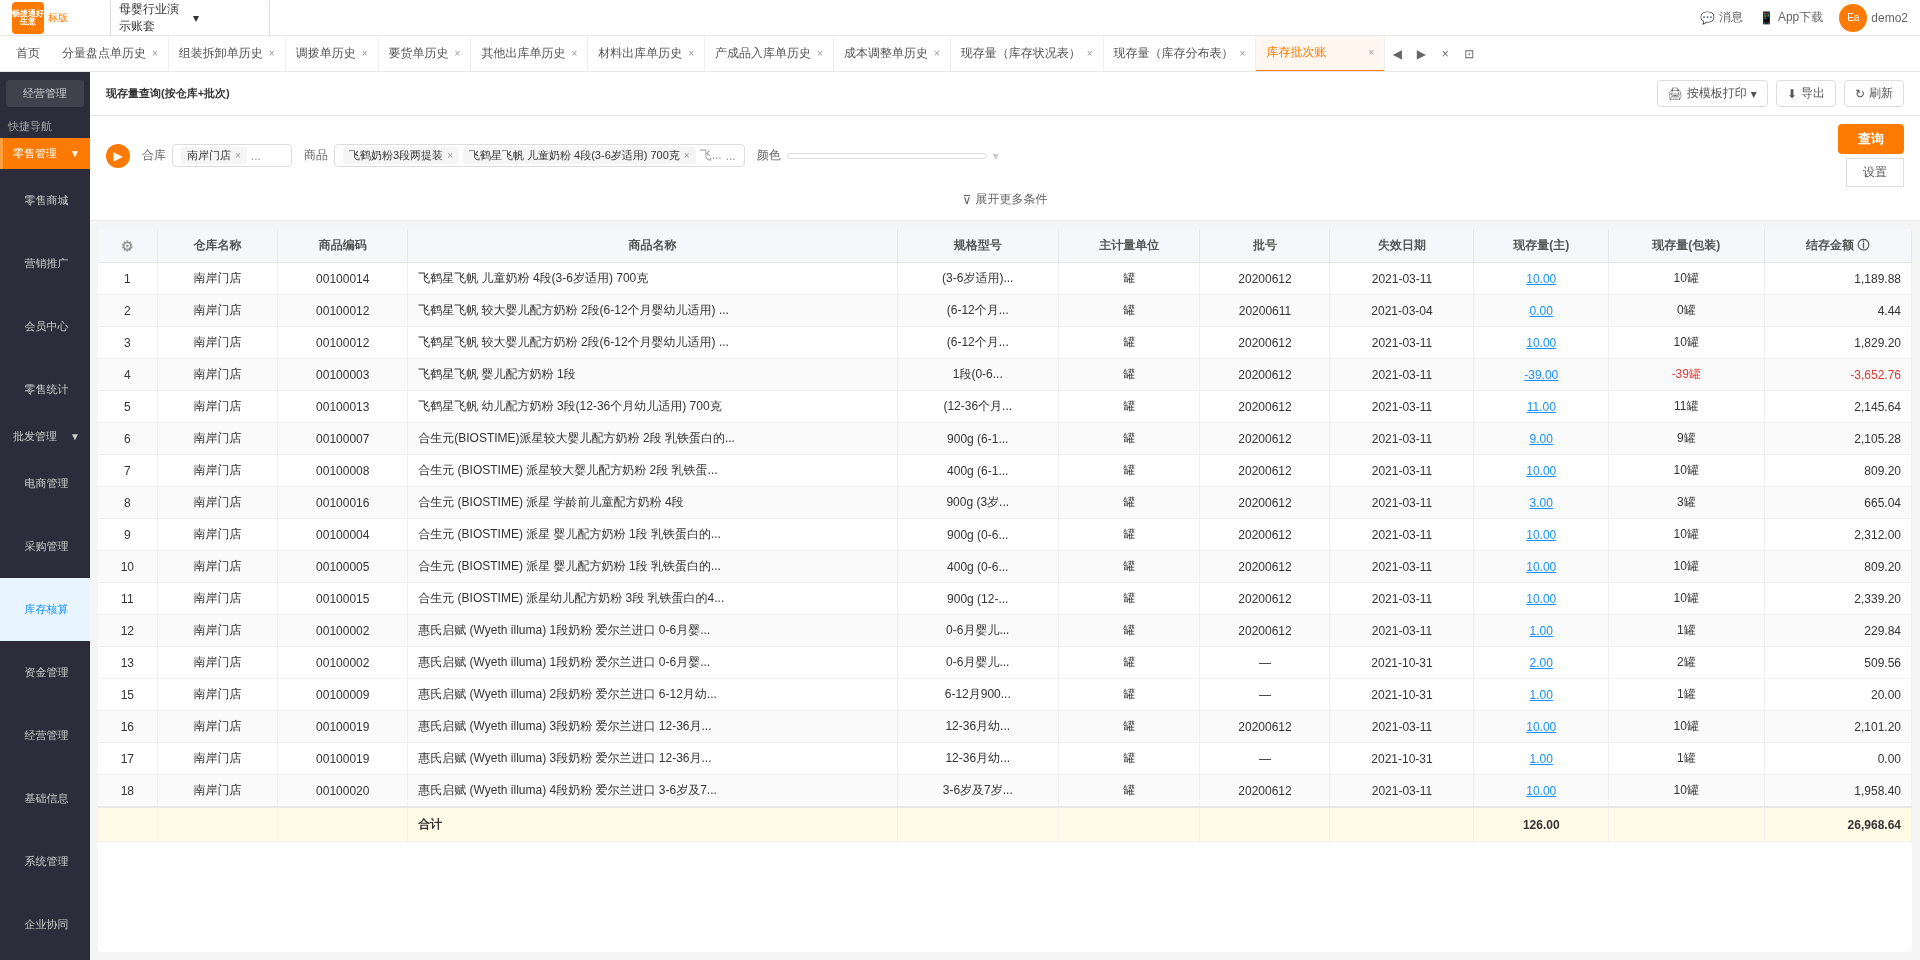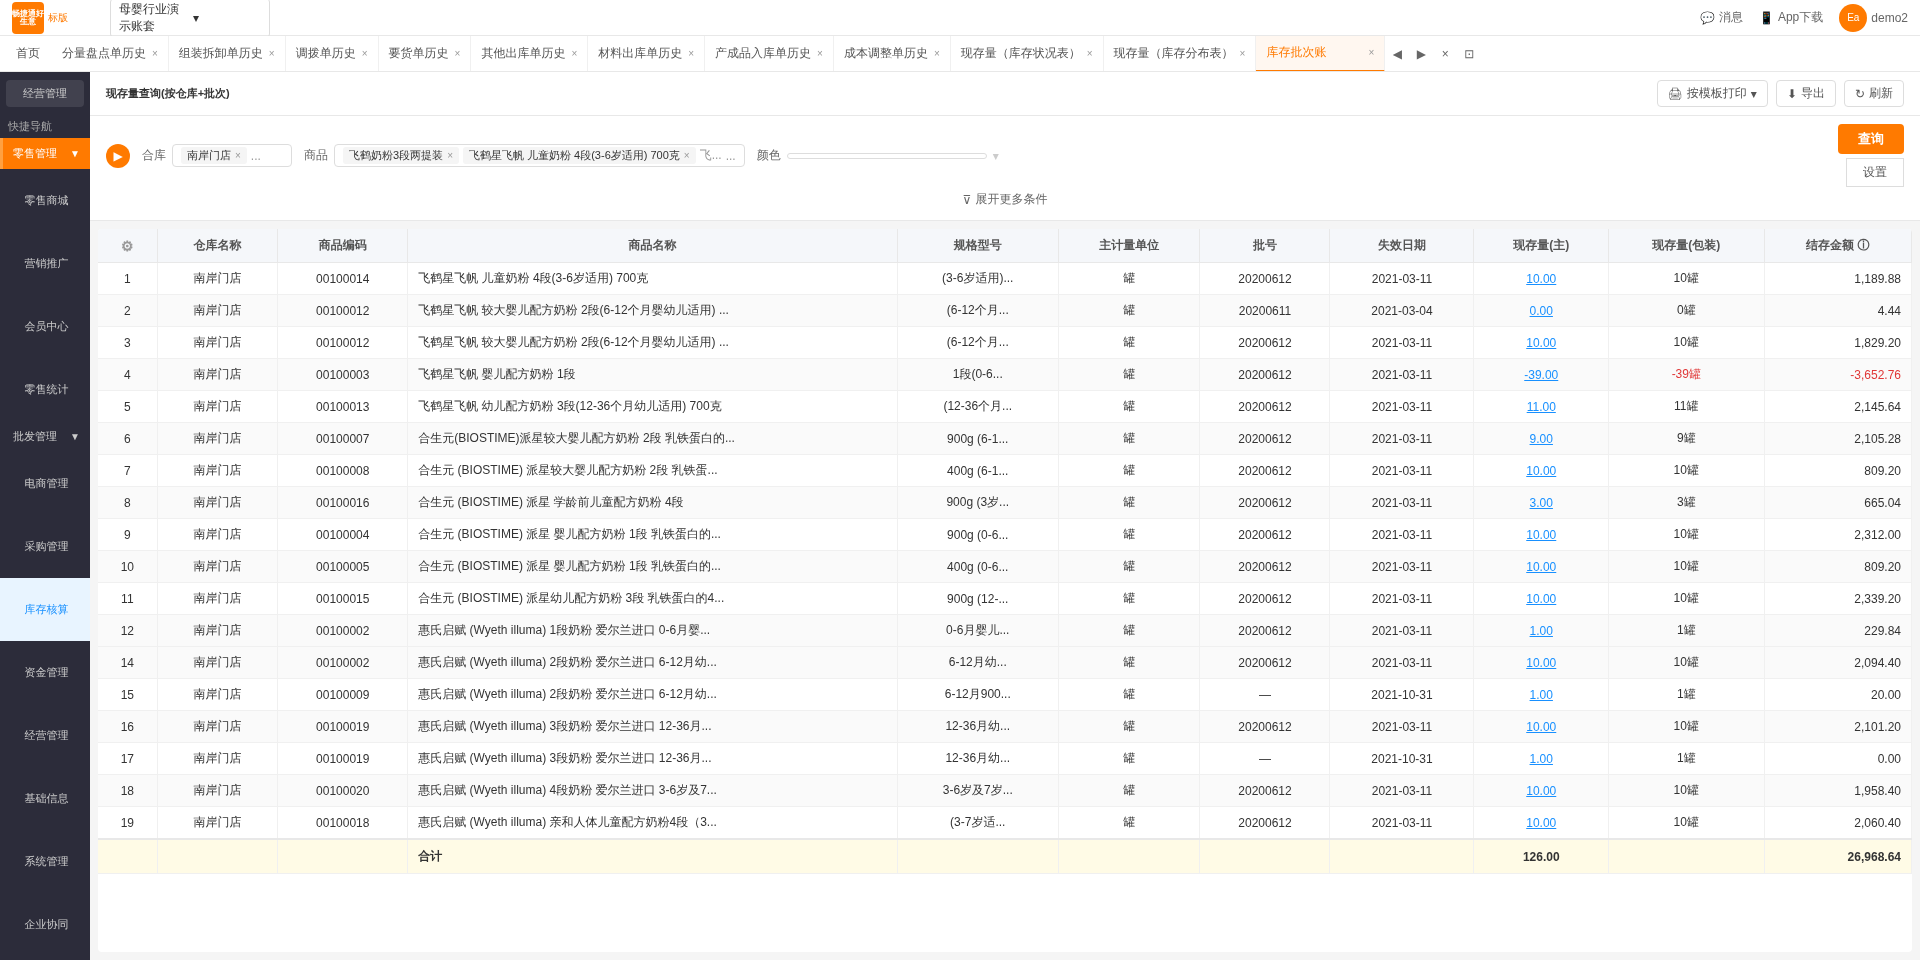--- a/index.html
+++ b/index.html
@@ -460,32 +460,32 @@
     <td>00100002</td>
     <td class="left" title="惠氏启赋 (Wyeth illuma) 1段奶粉 爱尔兰进口 0-6月婴..." style="max-width:280px; overflow:hidden; text-overflow:ellipsis;">惠氏启赋 (Wyeth illuma) 1段奶粉 爱尔兰进口 0-6月婴...</td>
     <td>0-6月婴儿...</td>
     <td>罐</td>
     <td>20200612</td>
     <td>2021-03-11</td>
     <td class="text-link">1.00</td>
     <td class="">1罐</td>
     <td class="right">229.84</td>
   </tr>
-            <tr style="background: rgb(250, 250, 250);">
-    <td>14</td>
+            <tr style="background: rgb(255, 255, 255);">
+    <td>13</td>
     <td>南岸门店</td>
     <td>00100002</td>
-    <td class="left" title="惠氏启赋 (Wyeth illuma) 2段奶粉 爱尔兰进口 6-12月幼..." style="max-width:280px; overflow:hidden; text-overflow:ellipsis;">惠氏启赋 (Wyeth illuma) 2段奶粉 爱尔兰进口 6-12月幼...</td>
-    <td>6-12月幼...</td>
-    <td>罐</td>
-    <td>20200612</td>
-    <td>2021-03-11</td>
-    <td class="text-link">10.00</td>
-    <td class="">10罐</td>
-    <td class="right">2,094.40</td>
+    <td class="left" title="惠氏启赋 (Wyeth illuma) 1段奶粉 爱尔兰进口 0-6月婴..." style="max-width:280px; overflow:hidden; text-overflow:ellipsis;">惠氏启赋 (Wyeth illuma) 1段奶粉 爱尔兰进口 0-6月婴...</td>
+    <td>0-6月婴儿...</td>
+    <td>罐</td>
+    <td>—</td>
+    <td>2021-10-31</td>
+    <td class="text-link">2.00</td>
+    <td class="">2罐</td>
+    <td class="right">509.56</td>
   </tr>
             <tr style="background: rgb(255, 255, 255);">
     <td>15</td>
     <td>南岸门店</td>
     <td>00100009</td>
     <td class="left" title="惠氏启赋 (Wyeth illuma) 2段奶粉 爱尔兰进口 6-12月幼..." style="max-width:280px; overflow:hidden; text-overflow:ellipsis;">惠氏启赋 (Wyeth illuma) 2段奶粉 爱尔兰进口 6-12月幼...</td>
     <td>6-12月900...</td>
     <td>罐</td>
     <td>—</td>
     <td>2021-10-31</td>
@@ -525,33 +525,20 @@
     <td>00100020</td>
     <td class="left" title="惠氏启赋 (Wyeth illuma) 4段奶粉 爱尔兰进口 3-6岁及7..." style="max-width:280px; overflow:hidden; text-overflow:ellipsis;">惠氏启赋 (Wyeth illuma) 4段奶粉 爱尔兰进口 3-6岁及7...</td>
     <td>3-6岁及7岁...</td>
     <td>罐</td>
     <td>20200612</td>
     <td>2021-03-11</td>
     <td class="text-link">10.00</td>
     <td class="">10罐</td>
     <td class="right">1,958.40</td>
   </tr>
-            <tr style="background: rgb(255, 255, 255);">
-    <td>19</td>
-    <td>南岸门店</td>
-    <td>00100018</td>
-    <td class="left" title="惠氏启赋 (Wyeth illuma) 亲和人体儿童配方奶粉4段（3..." style="max-width:280px; overflow:hidden; text-overflow:ellipsis;">惠氏启赋 (Wyeth illuma) 亲和人体儿童配方奶粉4段（3...</td>
-    <td>(3-7岁适...</td>
-    <td>罐</td>
-    <td>20200612</td>
-    <td>2021-03-11</td>
-    <td class="text-link">10.00</td>
-    <td class="">10罐</td>
-    <td class="right">2,060.40</td>
-  </tr>
             <tr class="footer-row">
   <td></td>
   <td></td>
   <td></td>
   <td class="left">合计</td>
   <td></td>
   <td></td>
   <td></td>
   <td></td>
   <td>126.00</td>

